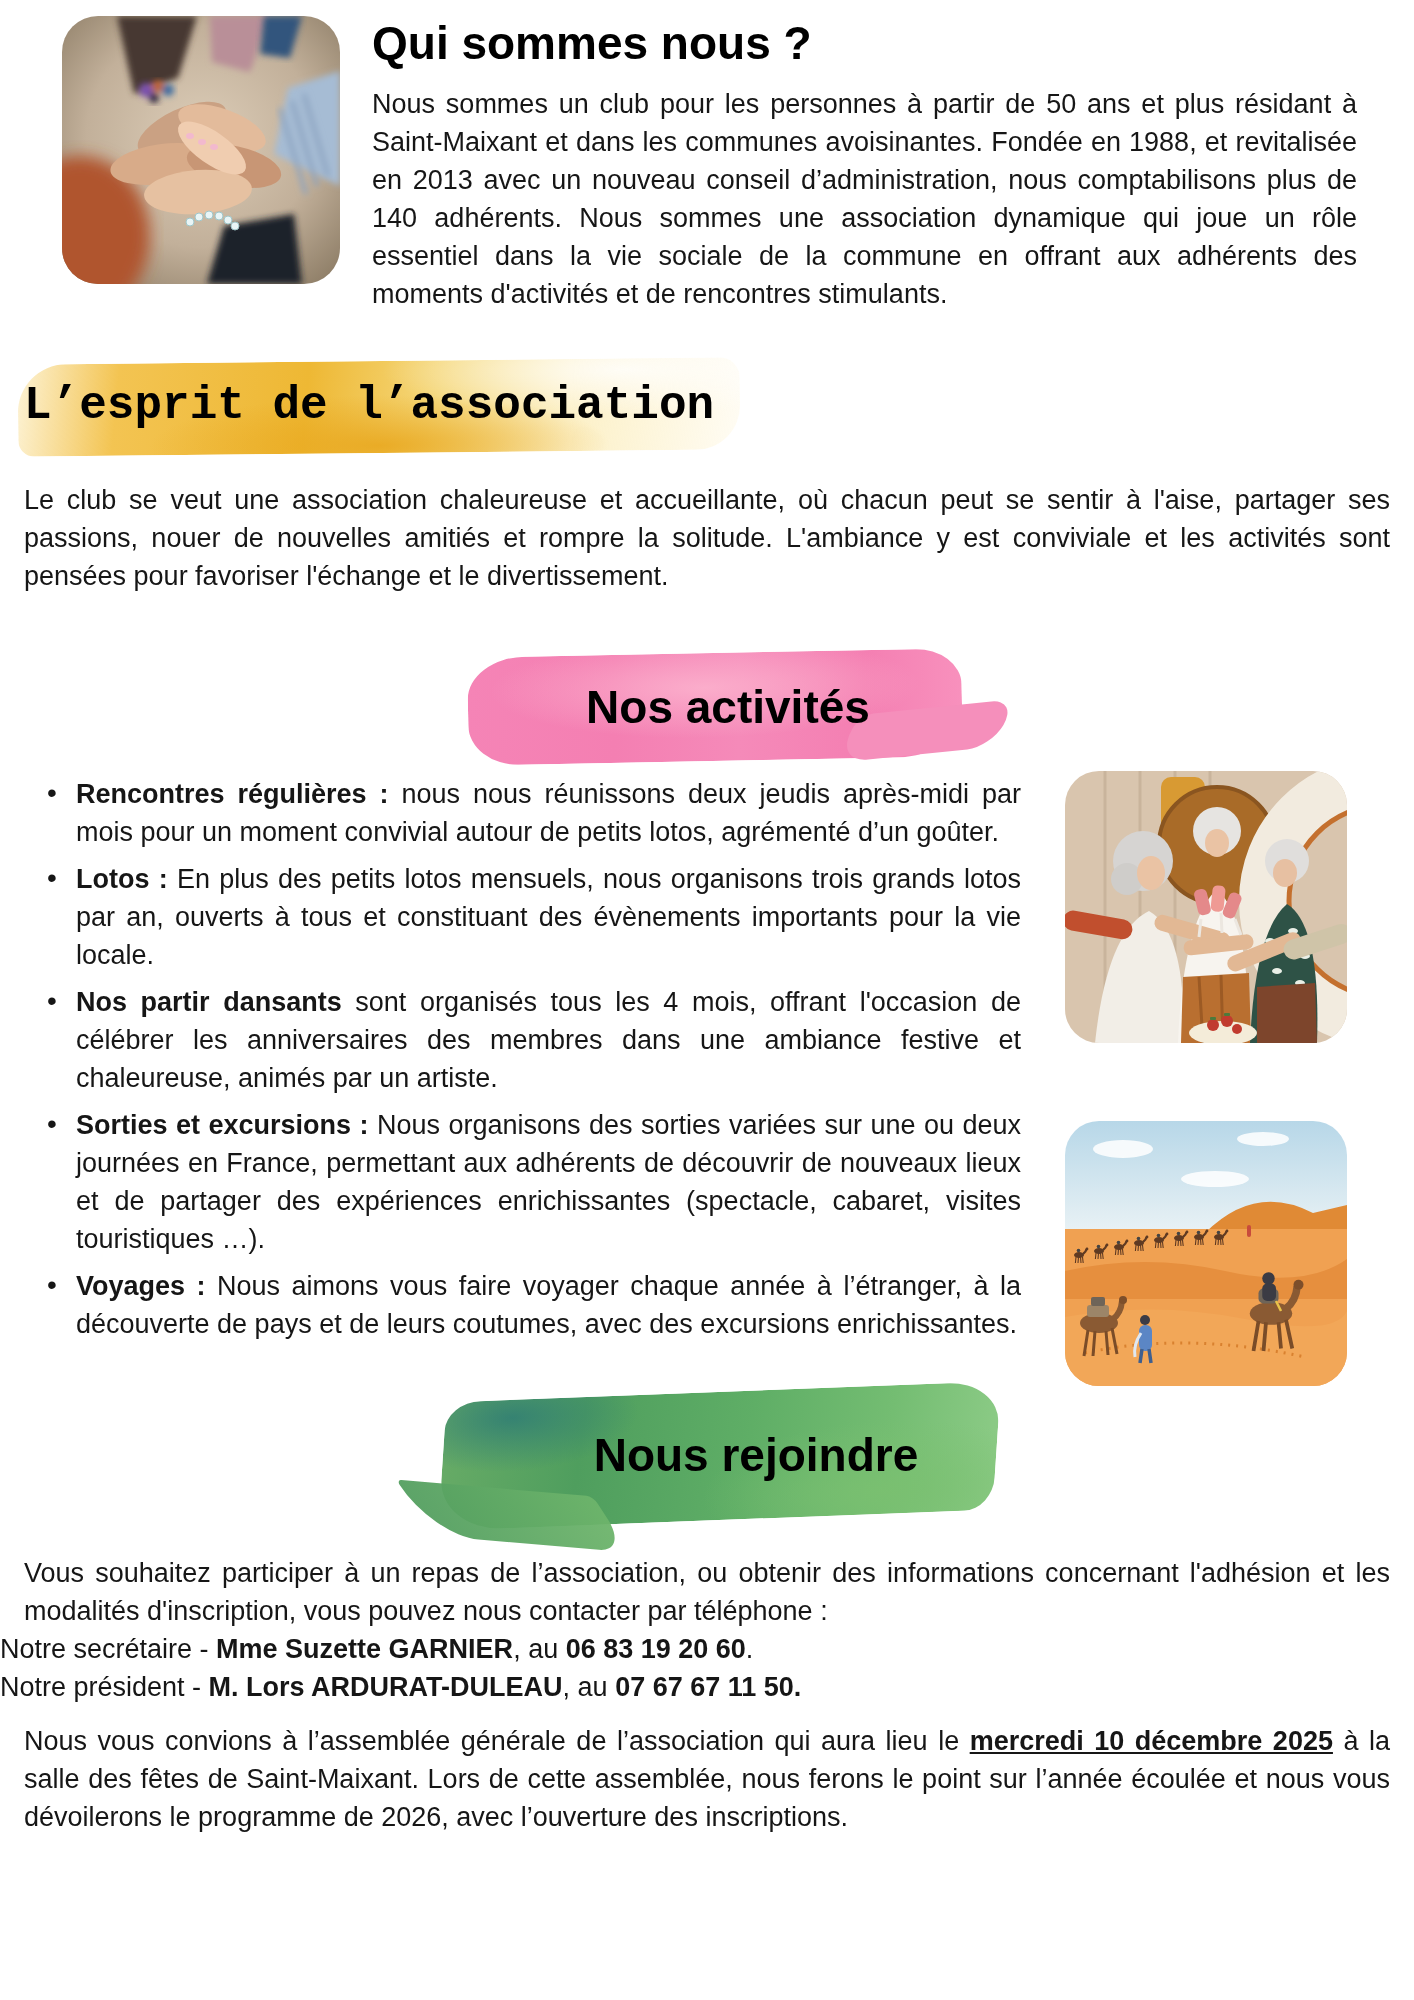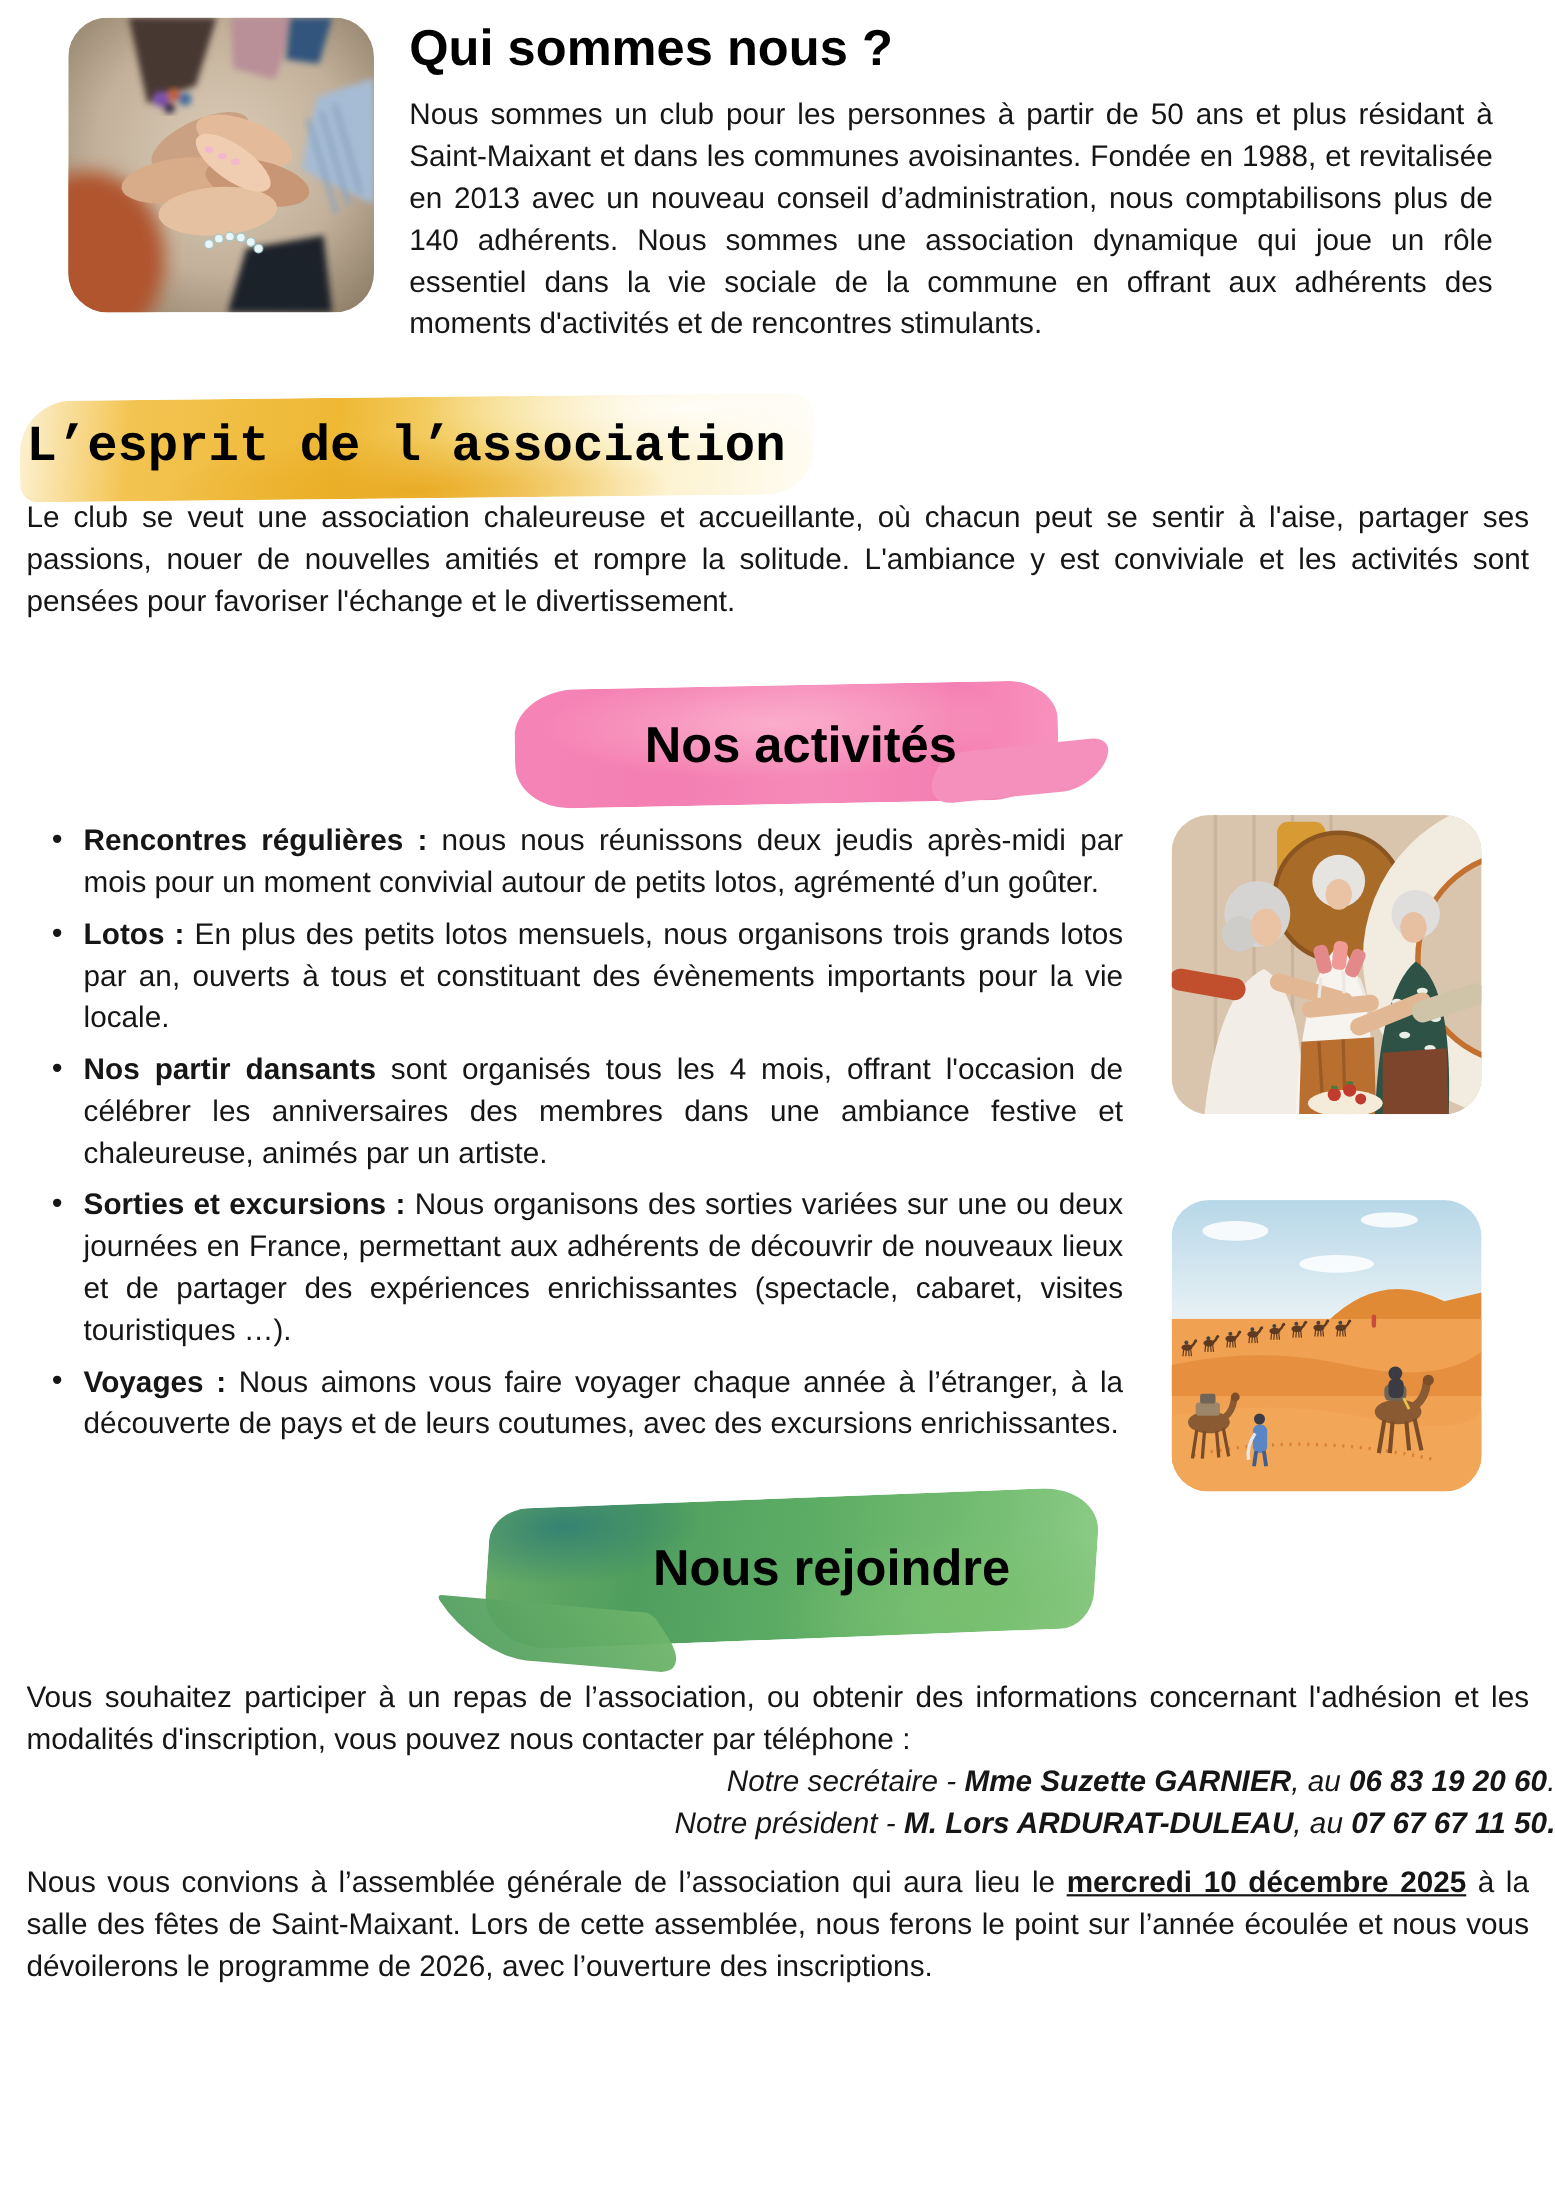--- a/index.html
+++ b/index.html
@@ -29,21 +29,21 @@
   .spirit{padding:0 24px;margin-top:50px;}
   .h-wrap{position:relative;height:88px;display:flex;align-items:center;}
   .h-wrap h2{position:relative;z-index:1;font-family:Liberation Mono, monospace;}
   .brush{position:absolute;z-index:0;}
   .brush-yellow{left:-6px;top:-2px;width:722px;height:92px;
     background:
       radial-gradient(80% 120% at 84% 12%, rgba(255,255,255,.8) 0%, rgba(255,255,255,0) 42%),
       radial-gradient(55% 95% at 50% 92%, rgba(232,166,28,.85) 0%, rgba(232,166,28,0) 58%),
       linear-gradient(96deg, rgba(246,205,86,.25) 0%, #f3c452 14%, #eeb834 40%, #f5d87c 58%, #fcf0c6 76%, rgba(255,250,235,.55) 100%);
     border-radius:48px 20px 44px 16px;transform:rotate(-.6deg);}
-  .spirit .just{}
+  .spirit .just{margin-top:30px;}
 
   
   .activities{margin-top:54px;}
   .center-h{position:relative;width:max-content;margin:0 auto;height:118px;
             display:flex;align-items:center;padding:0 14px;}
   .center-h h2{position:relative;z-index:1;margin-left:42px;}
   .brush-pink{left:-62px;right:-78px;top:4px;bottom:6px;
     background:
       radial-gradient(70% 75% at 48% 32%, #fbadcb 0%, rgba(251,173,203,0) 62%),
       linear-gradient(92deg,#f584b6 0%,#f47fb2 30%,#f58ab9 55%,#f47fb2 80%,#f891bd 100%);
@@ -69,21 +69,21 @@
     background:
       radial-gradient(38% 70% at 12% 14%, rgba(44,122,118,.8) 0%, rgba(44,122,118,0) 60%),
       radial-gradient(50% 85% at 80% 82%, rgba(122,192,112,.9) 0%, rgba(122,192,112,0) 65%),
       linear-gradient(94deg,#67ab66 0%,#4f9e5e 25%,#5fae66 55%,#74bd72 80%,#8ccb86 100%);
     border-radius:34px 54px 28px 64px / 28px 42px 32px 52px;
     transform:rotate(-2.2deg) skewX(-6deg);}
   .brush-green::before{content:"";position:absolute;left:-26px;bottom:-14px;width:200px;height:52px;
     background:linear-gradient(90deg,#549f60,#6db46b);
     transform:rotate(7deg) skewX(42deg);border-radius:8px 10px 46px 70px;opacity:.95;}
   .join-intro{padding:0 24px;margin-top:32px;}
-  .contact{text-align:right;font-style:italic;}
+  .contact{text-align:left;}
   .closing{padding:0 24px;margin-top:16px;}
 </style>
 </head>
 <body>
 
 <div class="page">
 
 
   <section class="about">
     <div class="about-img">

